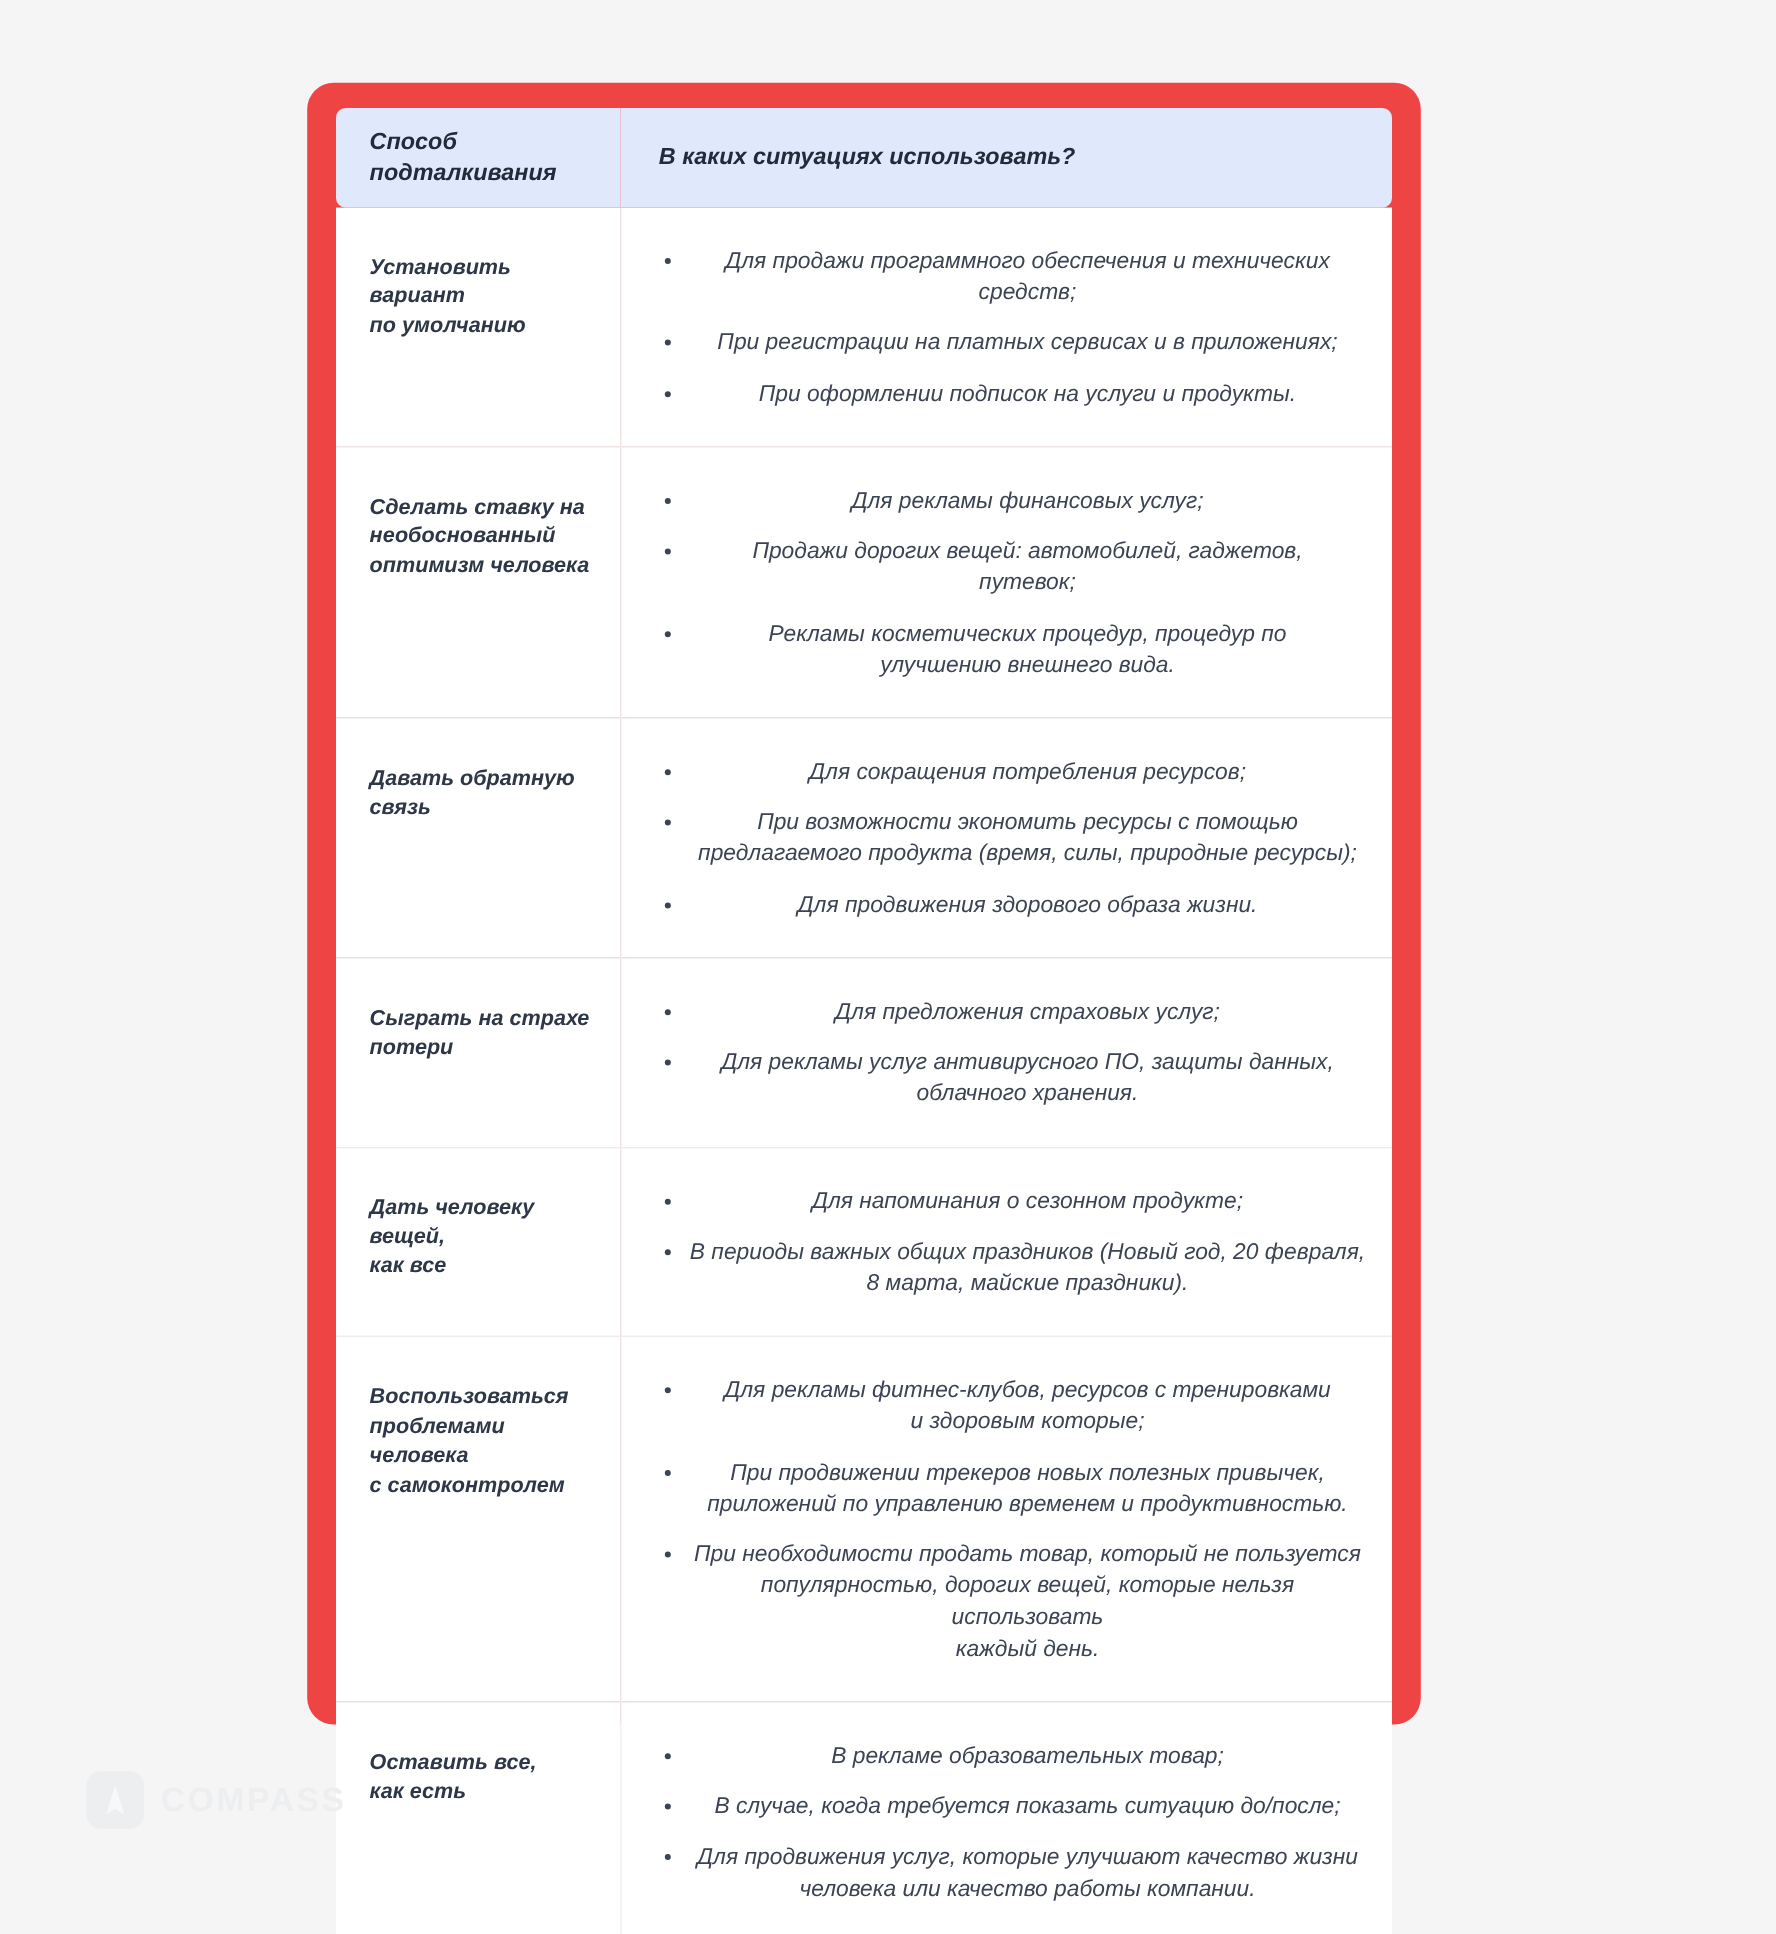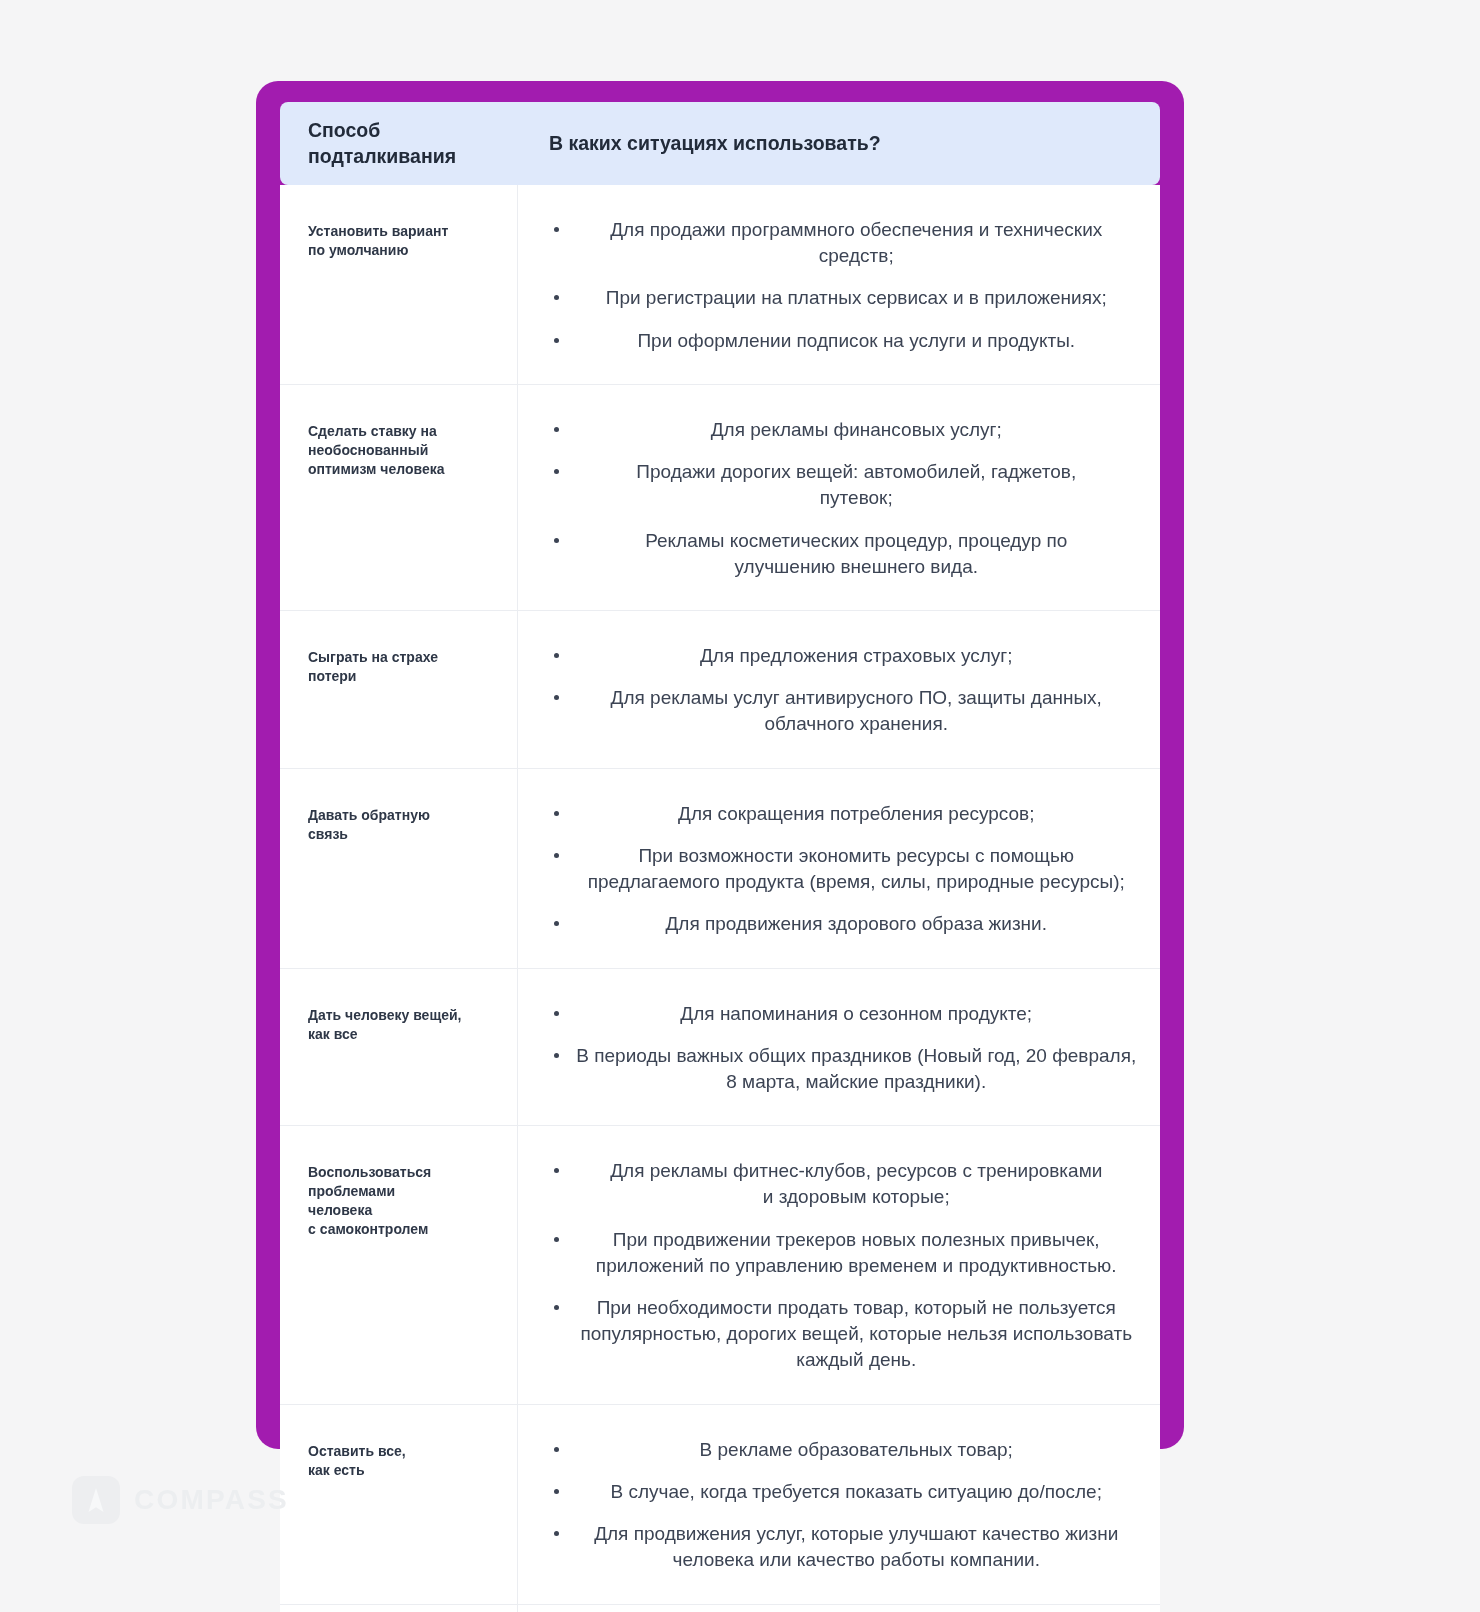--- a/index.html
+++ b/index.html
@@ -17,25 +17,26 @@
   .page {
     position: relative;
     width: 1480px;
     height: 1612px;
   }
 
   
   .card {
     position: absolute;
     left: 256px;
-    top: 81px;
+    top: 69px;
     width: 928px;
     height: 1368px;
-    background: #a21caf;
+    background: #ef4444;
     border-radius: 22px;
+    font-style: italic;
   }
 
   
   .nudge-table {
     position: absolute;
     left: 24px;
     top: 21px;
     width: 880px;
     border-collapse: collapse;
     table-layout: fixed;
@@ -70,21 +71,21 @@
     background: #ffffff;
   }
   .nudge-table tbody tr:last-child td {
     border-bottom: none;
   }
 
   td.method-cell {
     padding: 37px 18px 34px 28px;
     border-right: 1px solid #ebedf1;
     color: #2e3747;
-    font-size: 14px;
+    font-size: 18px;
     font-weight: bold;
     line-height: 1.36;
     white-space: pre-line;
     margin-top: 24px;
   }
 
   td.cases-cell {
     padding: 32px 22px 30px 32px;
   }
 
@@ -182,39 +183,39 @@
               <ul class="case-list">
                 <li>Для рекламы финансовых услуг;</li>
                 <li>Продажи дорогих вещей: автомобилей, гаджетов,
 путевок;</li>
                 <li>Рекламы косметических процедур, процедур по
 улучшению внешнего вида.</li>
               </ul>
             </td>
           </tr>
           <tr>
-            <td class="method-cell">Сыграть на страхе
-потери</td>
-            <td class="cases-cell">
-              <ul class="case-list">
-                <li>Для предложения страховых услуг;</li>
-                <li>Для рекламы услуг антивирусного ПО, защиты данных,
-облачного хранения.</li>
-              </ul>
-            </td>
-          </tr>
-          <tr>
             <td class="method-cell">Давать обратную
 связь</td>
             <td class="cases-cell">
               <ul class="case-list">
                 <li>Для сокращения потребления ресурсов;</li>
                 <li>При возможности экономить ресурсы с помощью
 предлагаемого продукта (время, силы, природные ресурсы);</li>
                 <li>Для продвижения здорового образа жизни.</li>
+              </ul>
+            </td>
+          </tr>
+          <tr>
+            <td class="method-cell">Сыграть на страхе
+потери</td>
+            <td class="cases-cell">
+              <ul class="case-list">
+                <li>Для предложения страховых услуг;</li>
+                <li>Для рекламы услуг антивирусного ПО, защиты данных,
+облачного хранения.</li>
               </ul>
             </td>
           </tr>
           <tr>
             <td class="method-cell">Дать человеку вещей,
 как все</td>
             <td class="cases-cell">
               <ul class="case-list">
                 <li>Для напоминания о сезонном продукте;</li>
                 <li>В периоды важных общих праздников (Новый год, 20 февраля,

